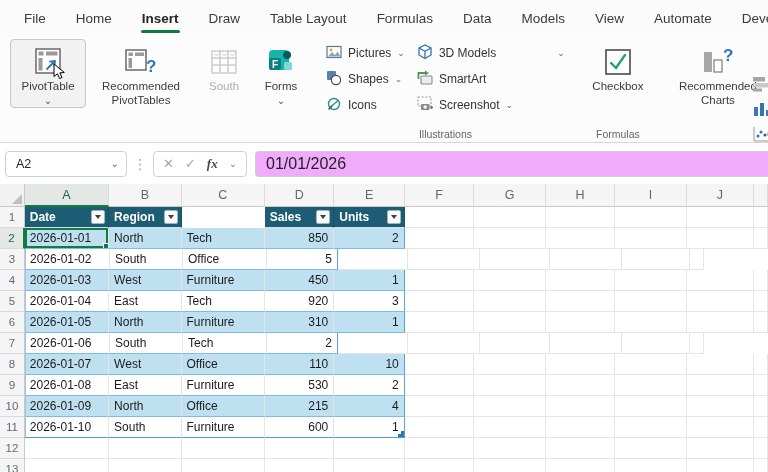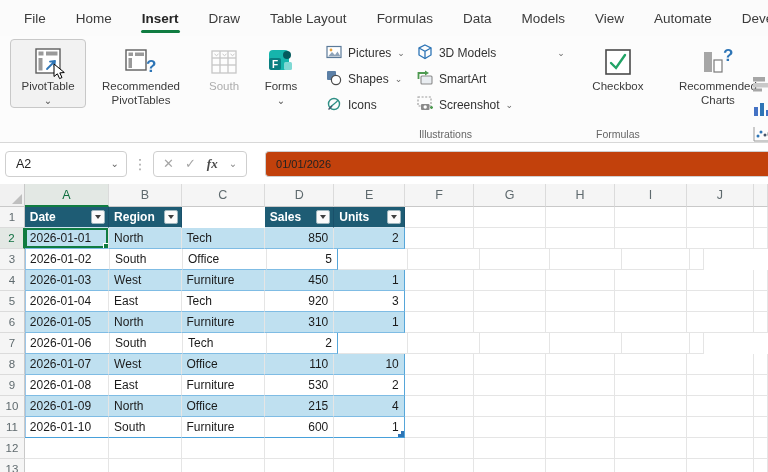--- a/index.html
+++ b/index.html
@@ -40,22 +40,22 @@
   .formulabar{height:41px;display:flex;align-items:center;background:#FFFFFF;padding-left:5px;box-sizing:border-box;}
   .namebox{width:122px;height:26px;box-sizing:border-box;border:1px solid #CFCFCF;border-radius:4px;background:#fff;
            display:flex;align-items:center;padding:0 7px 0 10px;font-size:12.5px;color:#222;}
   .namebox .chev{margin-left:auto;color:#666;font-size:10px;}
   .fdots{color:#A0A0A0;margin:0 6px;font-size:14px;letter-spacing:0;}
   .fxgroup{height:26px;box-sizing:border-box;border:1px solid #CFCFCF;border-radius:4px;background:#fff;
            display:flex;align-items:center;gap:11px;padding:0 9px;font-size:13px;color:#A5A5A5;}
   .fxgroup .fx{font-family:"Liberation Serif",serif;font-style:italic;font-weight:700;color:#4a4a4a;}
   .fxgroup .chev{font-size:10px;color:#888;}
   .formula-field{flex:1;height:26px;box-sizing:border-box;border:1px solid #CFCFCF;border-right:none;
-                 border-radius:4px 0 0 4px;margin-left:18px;background:#c2410c;display:flex;align-items:center;
-                 padding-left:10px;font-size:11px;color:#222;}
+                 border-radius:4px 0 0 4px;margin-left:8px;background:#f0abfc;display:flex;align-items:center;
+                 padding-left:10px;font-size:16px;color:#222;}
 
   
   .grid{position:absolute;left:0;top:184px;width:768px;height:288px;overflow:hidden;background:#fff;font-size:12px;color:#1b1b1b;}
   .colrow{display:flex;height:23px;}
   .corner{width:25px;box-sizing:border-box;background:#F1F1F1;border-right:1px solid #C9C9C9;border-bottom:1px solid #C9C9C9;position:relative;}
   .corner::after{content:"";position:absolute;right:2px;bottom:2px;width:0;height:0;
                  border-left:10px solid transparent;border-bottom:10px solid #BFBFBF;}
   .colhead{box-sizing:border-box;background:#F5F5F5;border-right:1px solid #DBDBDB;border-bottom:1px solid #C9C9C9;
            display:flex;align-items:center;justify-content:center;color:#5f6a6e;font-size:12.5px;cursor:default;}
   .colhead.sel{background:#E3E8E4;color:#0E6F3F;border-bottom:2px solid #107C41;}

